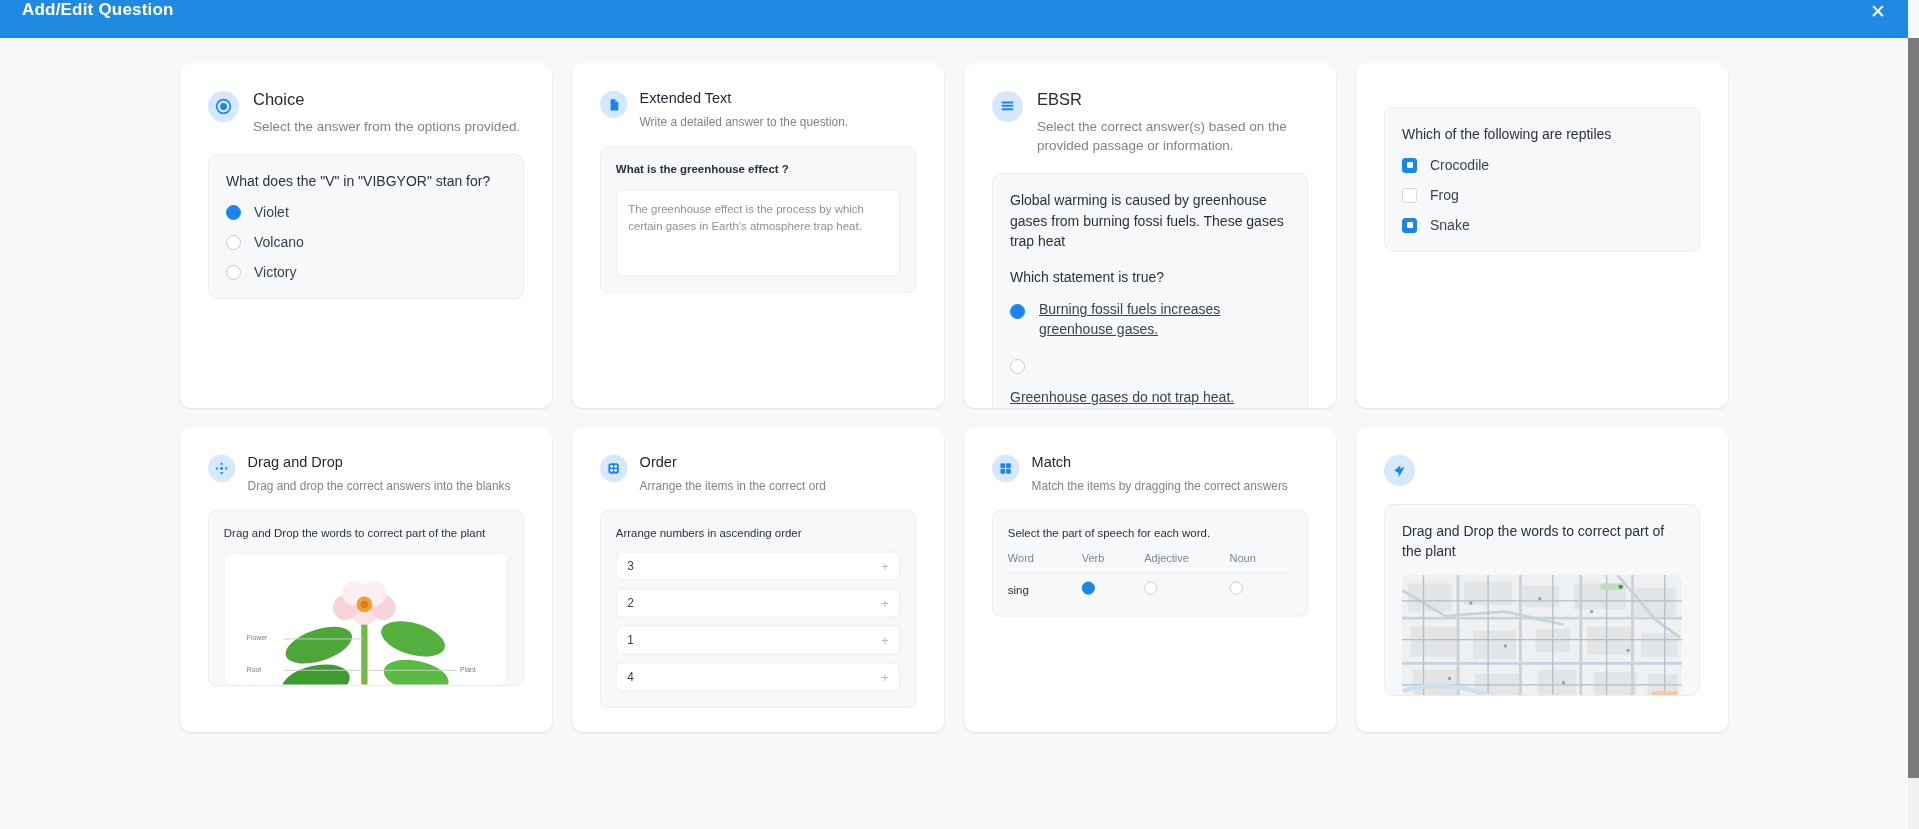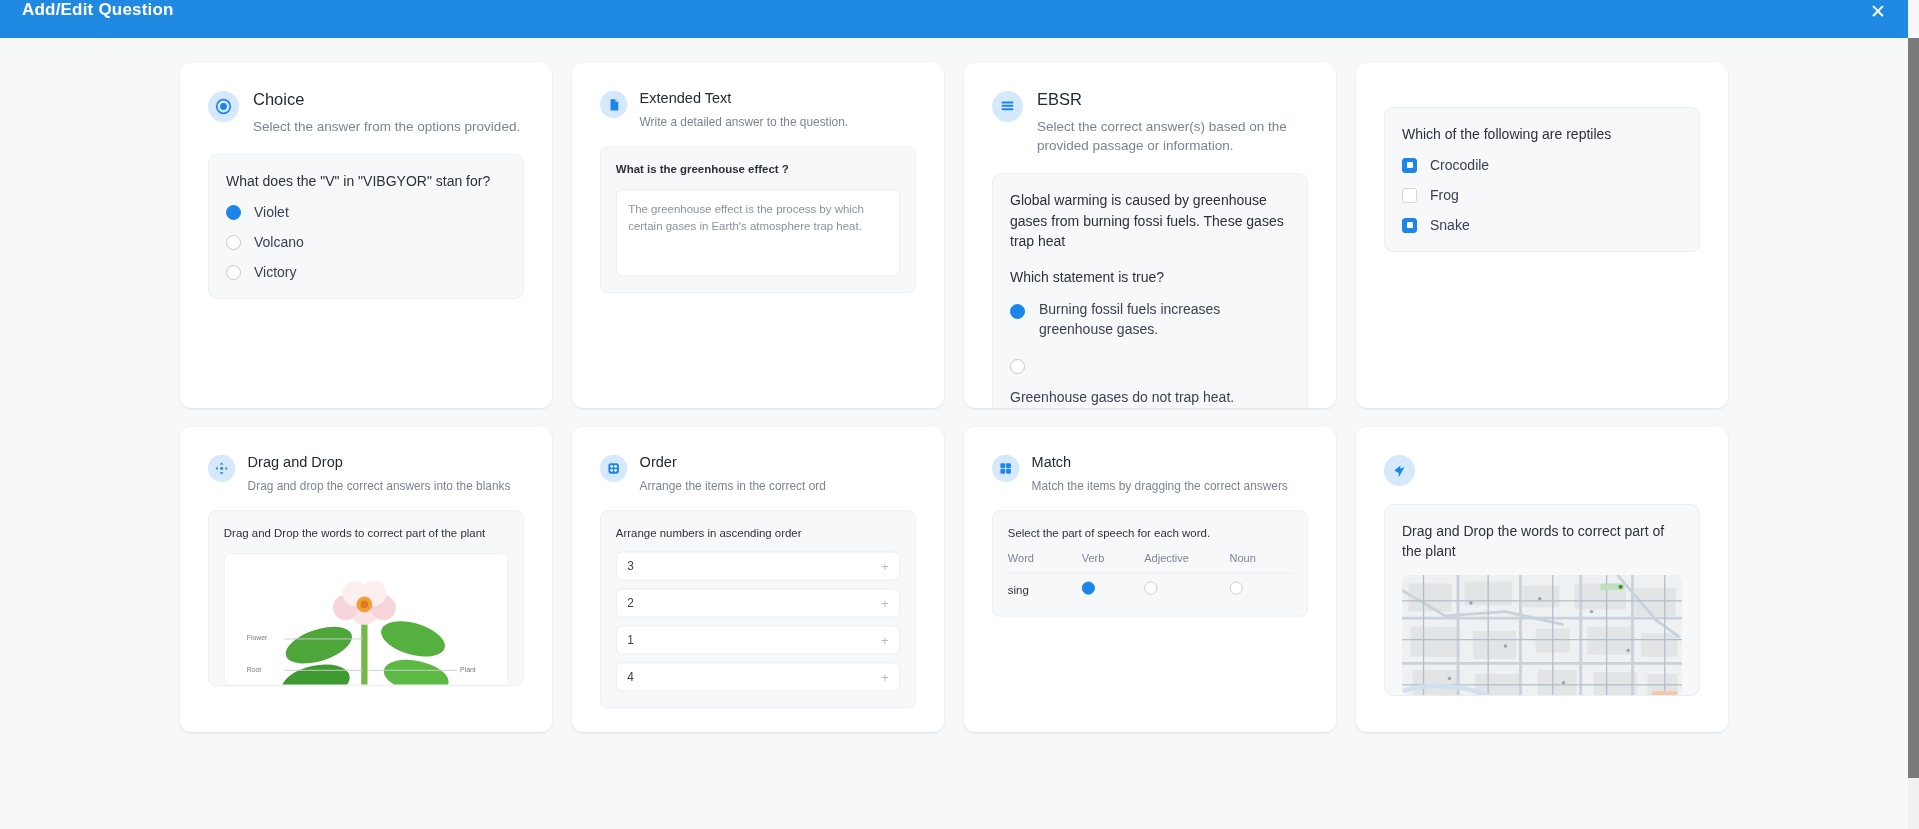--- a/index.html
+++ b/index.html
@@ -118,21 +118,21 @@
     margin-top: 12px; background: #fff; border: 1px solid #e7e9ee;
     border-radius: 7px; padding: 12px 13px;
     height: 99px; font-size: 13px; color: #8a919d; line-height: 1.5;
   }
 
   
   .passage { font-size: 14px; color: #2b313a; line-height: 1.47; margin-bottom: 15px; }
   .ebsr-opt { display: flex; gap: 14px; align-items: flex-start; margin-bottom: 15px; }
   .ebsr-opt:last-child { margin-bottom: 0; flex-direction: column; }
   .ebsr-opt .radio { margin-top: 4px; }
-  .ebsr-opt .opt-label { line-height: 1.42; }
+  .ebsr-opt .opt-label { line-height: 1.42; text-decoration: underline; }
 
   
   .order-row {
     background: #fff; border: 1px solid #e9ebef; border-radius: 7px;
     height: 33px; margin-bottom: 9px;
     display: flex; align-items: center; padding: 0 12px;
     font-size: 13.5px; color: #3a4150;
   }
   .order-row:last-child { margin-bottom: 0; }
   .order-handle { margin-left: auto; color: #b4bbc6; font-size: 15px; line-height: 1; }

